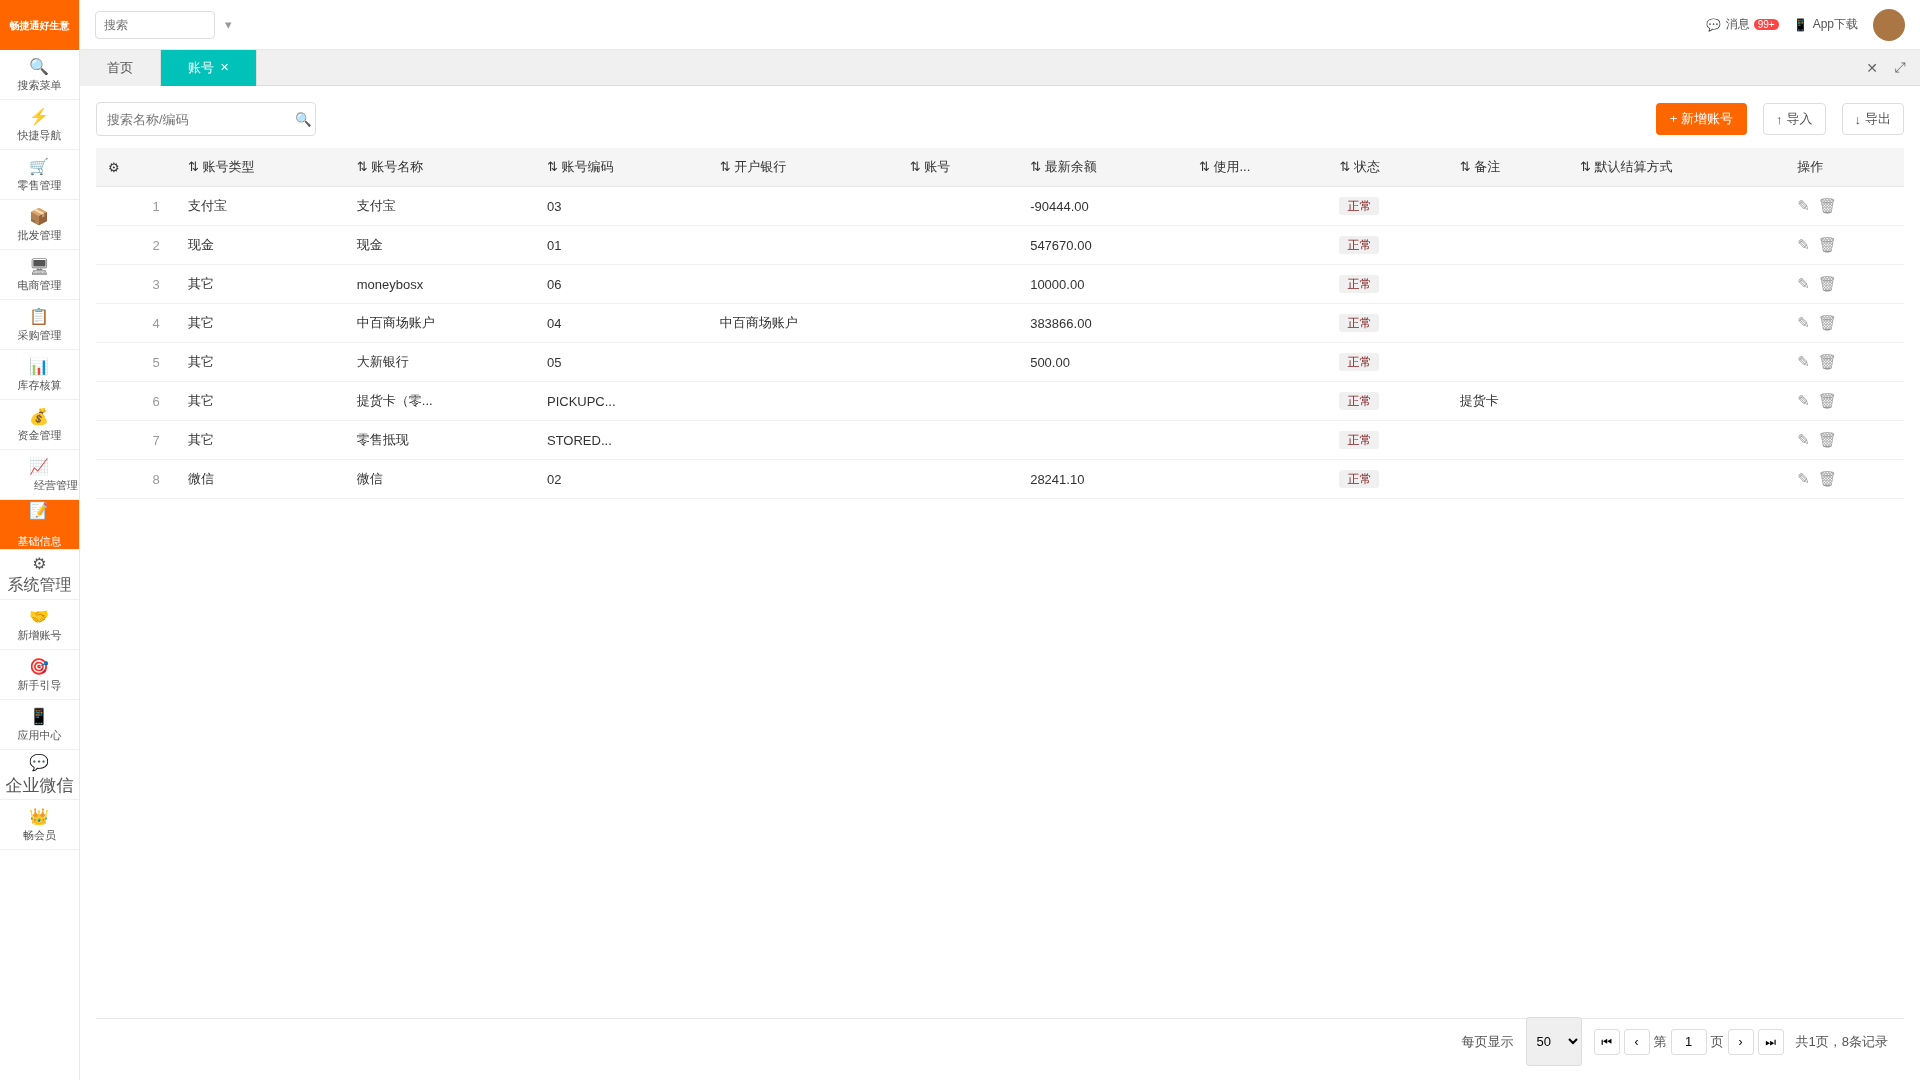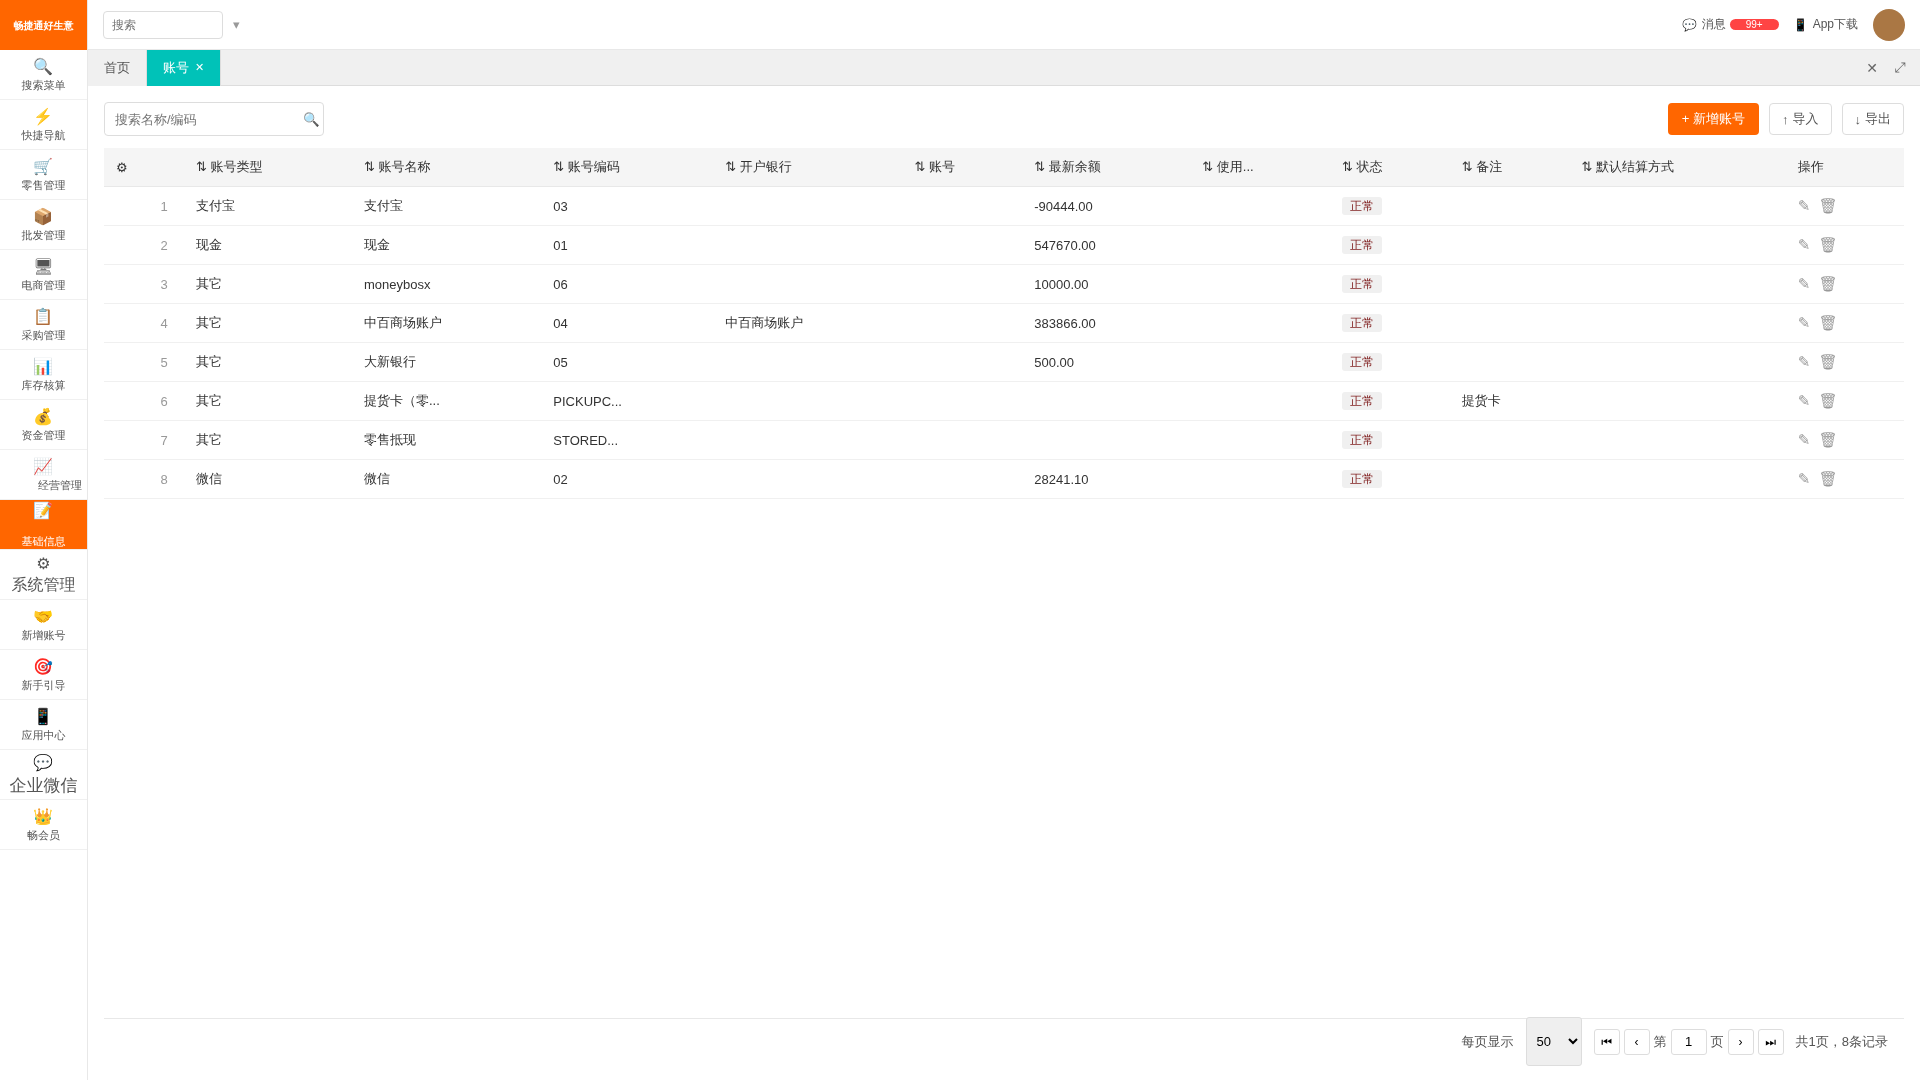--- a/index.html
+++ b/index.html
@@ -1,20 +1,20 @@
 <!DOCTYPE html>
 <html><head>
   <meta charset="utf-8">
   <style>
     * { box-sizing: border-box; margin: 0; padding: 0; }
     body { font-family: 'Microsoft YaHei', 'PingFang SC', sans-serif; font-size: 13px; background: #f5f5f5; display: flex; height: 1080px; width: 1920px; overflow: hidden; }
 
     
     .sidebar {
-      width: 88px;
+      width: 80px;
       background: #fff;
       display: flex;
       flex-direction: column;
       border-right: 1px solid #e8e8e8;
       flex-shrink: 0;
     }
     .sidebar-logo {
       height: 50px;
       background: #ff6600;
       display: flex;
@@ -69,41 +69,41 @@
       border-radius: 4px;
       padding: 0 8px;
       font-size: 12px;
     }
     .topbar-right { display: flex; align-items: center; gap: 15px; }
     .topbar-btn { display: flex; align-items: center; gap: 4px; color: #555; font-size: 12px; cursor: pointer; }
     .badge {
       background: #ff4444;
       color: white;
       border-radius: 10px;
-      padding: 0 16px;
+      padding: 0 4px;
       font-size: 10px;
       min-width: 16px;
       text-align: center;
     }
     .avatar { width: 32px; height: 32px; border-radius: 50%; background: #ccc; overflow: hidden; }
     .avatar-img { width: 100%; height: 100%; background: #aa7744; }
 
     
     .tabbar {
       height: 36px;
       background: #f0f0f0;
       display: flex;
       align-items: center;
       padding: 0;
       border-bottom: 1px solid #ddd;
       flex-shrink: 0;
     }
     .tab {
       height: 36px;
-      padding: 0 16px;
+      padding: 0 27px;
       display: flex;
       align-items: center;
       gap: 6px;
       cursor: pointer;
       font-size: 13px;
       color: #555;
       border-right: 1px solid #ddd;
       background: #f0f0f0;
     }
     .tab.active {
@@ -151,21 +151,21 @@
       width: 32px;
       height: 32px;
       background: none;
       border: none;
       cursor: pointer;
       display: flex;
       align-items: center;
       justify-content: center;
       color: #999;
     }
-    .toolbar-right { display: flex; gap: 10px; align-items: center; justify-content: space-between; }
+    .toolbar-right { display: flex; gap: 16px; align-items: center; justify-content: space-between; }
     .btn-primary {
       background: #ff6600;
       color: white;
       border: none;
       border-radius: 4px;
       padding: 7px 14px;
       cursor: pointer;
       font-size: 13px;
       display: flex;
       align-items: center;

